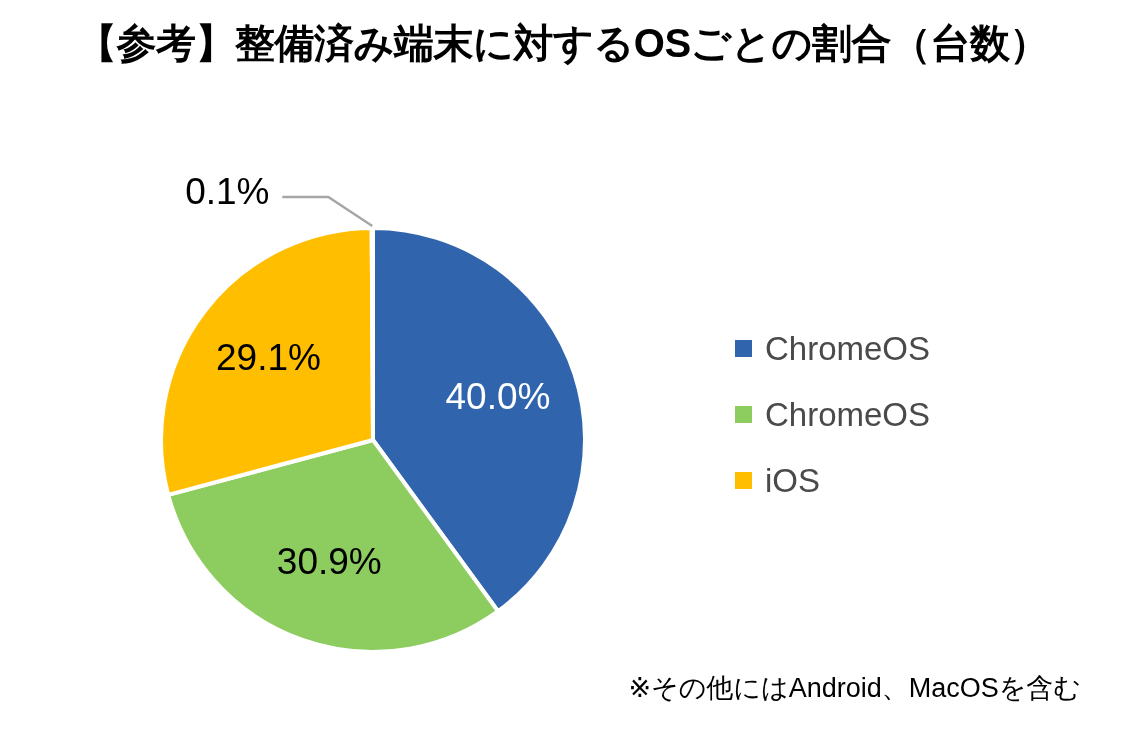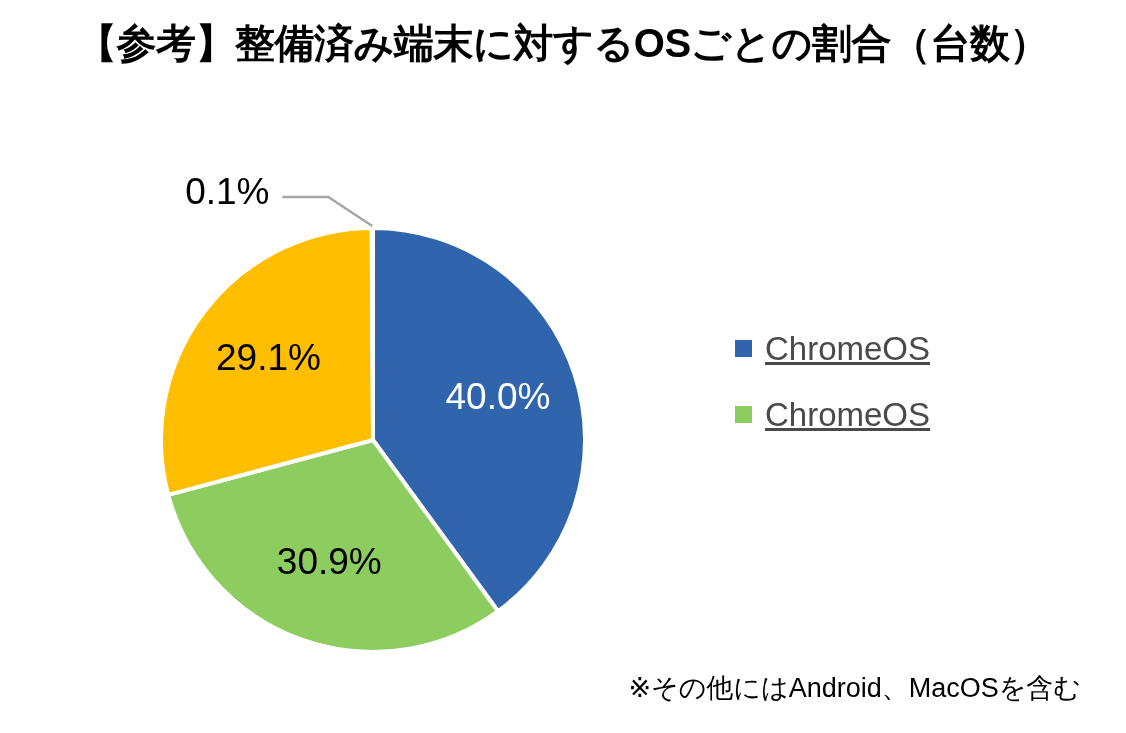--- a/index.html
+++ b/index.html
@@ -90,21 +90,20 @@
     width: 17px;
     height: 17px;
     flex: 0 0 auto;
     margin-right: 13px;
   }
   .legend-label {
     font-size: 33px;
     color: #4a4a4a;
     line-height: 1;
     white-space: nowrap;
-    text-decoration: underline;
   }
 
   
   #footnote {
     position: absolute;
     right: 45px;
     bottom: 27px;
     font-size: 27px;
     color: #000000;
     white-space: nowrap;
@@ -139,17 +138,21 @@
 
   <div id="legend">
     <div class="legend-item">
       <span class="legend-swatch" style="background: rgb(48, 100, 173);"></span>
       <span class="legend-label">ChromeOS</span>
     </div>
     <div class="legend-item">
       <span class="legend-swatch" style="background: rgb(141, 204, 94);"></span>
       <span class="legend-label">ChromeOS</span>
     </div>
+    <div class="legend-item">
+      <span class="legend-swatch" style="background: rgb(255, 190, 0);"></span>
+      <span class="legend-label">iOS</span>
+    </div>
   </div>
 
   <div id="footnote">※その他にはAndroid、MacOSを含む</div>
 
 </div>
 
 </body></html>

